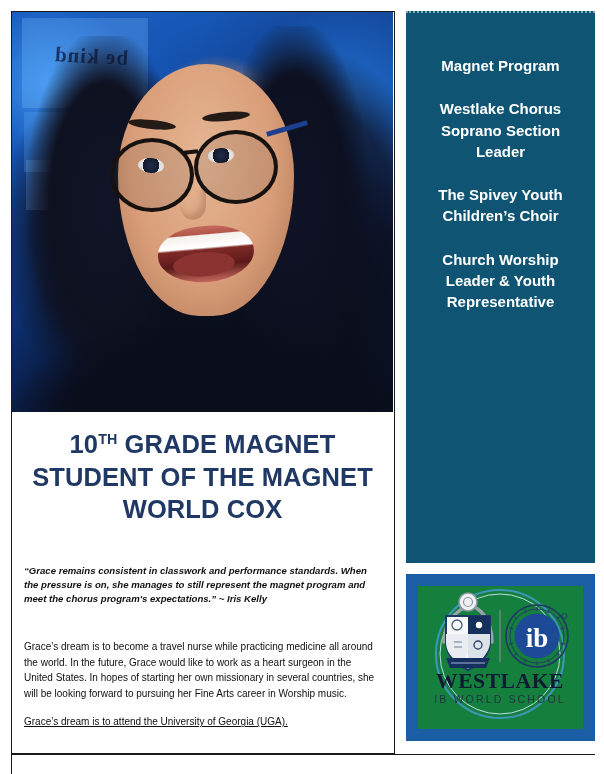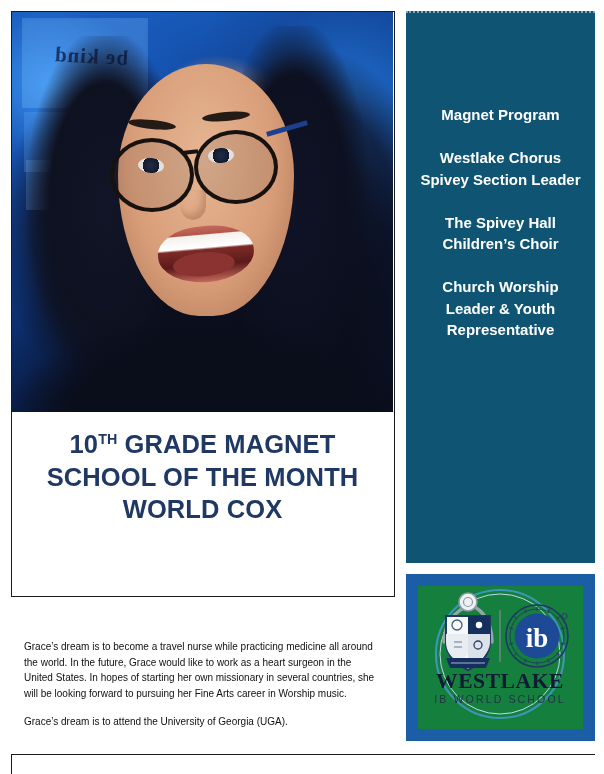--- a/index.html
+++ b/index.html
@@ -18,21 +18,21 @@
     background: #ffffff;
     overflow: hidden;
   }
 
   
   .left-col {
     position: absolute;
     left: 11px;
     top: 11px;
     width: 384px;
-    height: 586px;
+    height: 743px;
     border-left: 1.5px solid #1a1a1a;
     border-right: 1.5px solid #1a1a1a;
     border-top: 1.5px solid #1a1a1a;
     border-bottom: 1.5px solid #1a1a1a;
     box-sizing: border-box;
     background: #ffffff;
   }
 
   
   .photo-wrap {
@@ -180,21 +180,21 @@
     left: 0;
     top: 627px;
     width: 381px;
     padding: 0 13px 0 12px;
     box-sizing: border-box;
     font-size: 10px;
     line-height: 1.56;
     color: #0f0f0f;
   }
   .body-text p { margin: 0 0 13px 0; }
-  .body-text p:last-child { margin-bottom: 16px; }
+  .body-text p:last-child { margin-bottom: 16px; text-decoration: underline; }
 
   
   .sidebar {
     position: absolute;
     left: 406px;
     top: 11px;
     width: 189px;
     height: 552px;
     background: #0f5573;
     border-top: 2px dotted #7fa9bd;
@@ -207,21 +207,21 @@
     margin: 0;
     padding: 0;
     list-style: none;
   }
   .sidebar-item {
     font-weight: 700;
     font-size: 15px;
     line-height: 1.42;
     margin-bottom: 22px;
   }
-  .sidebar-item.first { margin-top: 91px; }
+  .sidebar-item.first { margin-top: 42px; }
 
   
   .logo-panel {
     position: absolute;
     left: 406px;
     top: 574px;
     width: 189px;
     height: 167px;
     background: #1b5ea6;
     box-sizing: border-box;
@@ -280,37 +280,41 @@
           <div class="lens r"></div>
           <div class="bridge"></div>
           <div class="temple"></div>
         </div>
         <div class="shoulders"></div>
       </div>
     </div>
 
     <div class="title-block">
       <span>10</span><sup>TH</sup><span> GRADE MAGNET</span><br>
-      <span>SCHOOL OF THE MONTH</span><br>
+      <span>STUDENT OF THE MAGNET</span><br>
       <span>WORLD COX</span>
     </div>
 
+    <div class="quote">
+      <span>“Grace remains consistent in classwork and performance standards. When the pressure is on, she manages to still represent the magnet program and meet the chorus program's expectations.”</span>
+      <span class="attrib">~ Iris Kelly</span>
+    </div>
 
     <div class="body-text">
       <p>Grace’s dream is to become a travel nurse while practicing medicine all around the world.  In the future, Grace would like to work as a heart surgeon in the United States. In hopes of starting her own missionary in several countries, she will be looking forward to pursuing her Fine Arts career in Worship music.</p>
       <p>Grace’s dream is to attend the University of Georgia (UGA).</p>
     </div>
 
   </div>
 
   <div class="sidebar">
     <ul class="sidebar-list">
       <li class="sidebar-item first">Magnet Program</li>
-      <li class="sidebar-item">Westlake Chorus Spivey Section Leader</li>
-      <li class="sidebar-item">The Spivey Hall Children’s Choir</li>
+      <li class="sidebar-item">Westlake Chorus Soprano Section Leader</li>
+      <li class="sidebar-item">The Spivey Youth Children’s Choir</li>
       <li class="sidebar-item">Church Worship Leader &amp; Youth Representative</li>
     </ul>
   </div>
 
   <div class="logo-panel">
     <div class="logo-inner">
       <svg class="logo-svg" viewBox="0 0 165 143">
 
         <circle cx="82" cy="68" r="64" fill="none" stroke="#3d95b8" stroke-width="2.1"></circle>
         <circle cx="82" cy="68" r="60" fill="none" stroke="#b9dbe8" stroke-width="1"></circle>

